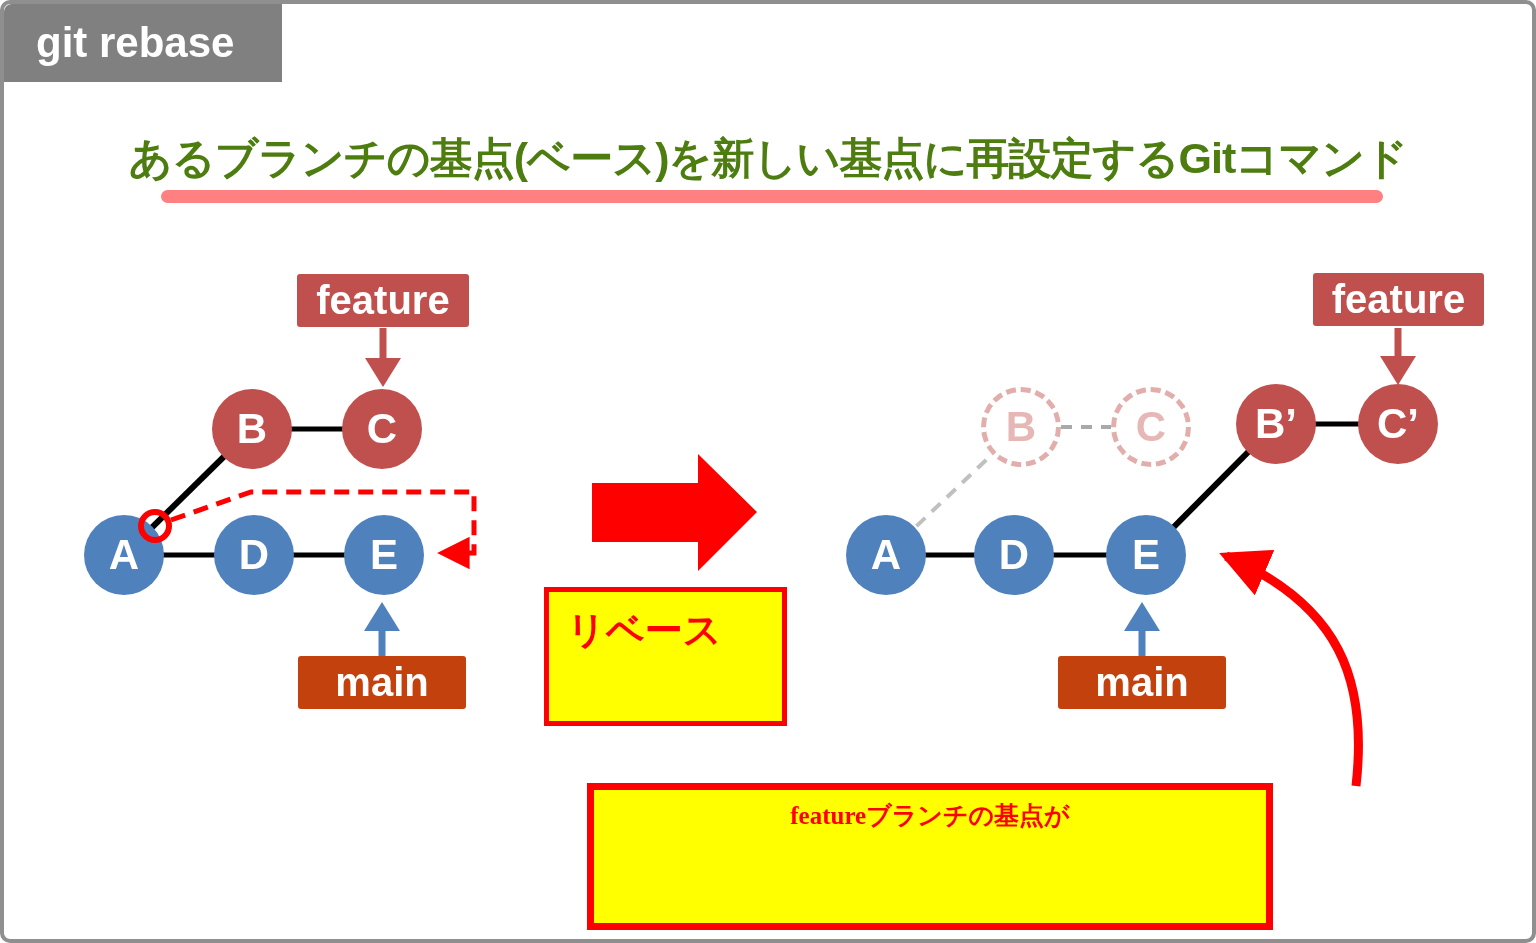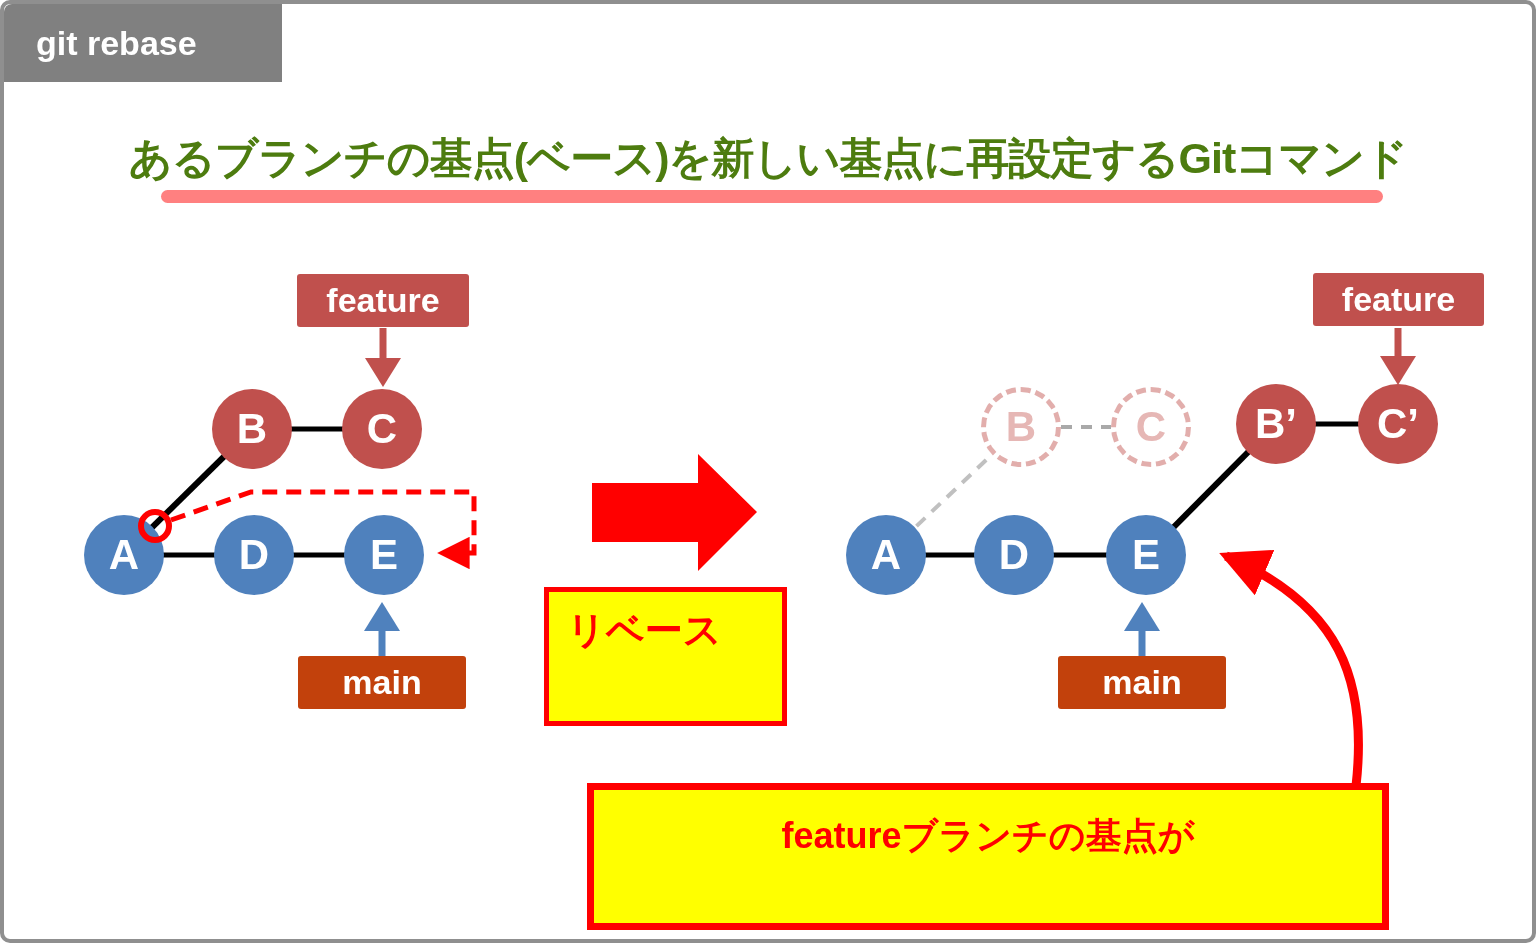--- a/index.html
+++ b/index.html
@@ -23,21 +23,21 @@
   }
   #lines-layer { z-index: 1; }
   #overlay-layer { z-index: 3; pointer-events: none; }
 
   .badge {
     position: absolute;
     left: 0; top: 0;
     width: 278px; height: 78px;
     background: #808080;
     color: #ffffff;
-    font-size: 34px;
+    font-size: 42px;
     font-weight: bold;
     display: flex;
     align-items: center;
     padding-left: 32px;
     border-top-left-radius: 8px;
     z-index: 4;
   }
 
   .title {
     position: absolute;
@@ -82,51 +82,52 @@
     color: #e6b7b5;
   }
 
   .branch-label {
     position: absolute;
     height: 53px;
     display: flex;
     align-items: center;
     justify-content: center;
     color: #ffffff;
-    font-size: 34px;
+    font-size: 40px;
     font-weight: bold;
     border-radius: 3px;
     z-index: 2;
   }
   .branch-label.red  { background: #c0504d; }
   .branch-label.blue { background: #c2410c; }
 
   .callout {
     position: absolute;
     background: #ffff00;
     border: 5px solid #ff0000;
     color: #ff0000;
     font-weight: bold;
     z-index: 2;
+    font-family: Liberation Serif, serif;
   }
   .callout.rebase {
     left: 540px; top: 583px;
     width: 243px; height: 139px;
     font-size: 38px;
     line-height: 1.42;
     padding: 12px 0 0 18px;
   }
   .callout.note {
     left: 583px; top: 779px;
-    width: 802px; height: 147px;
+    width: 686px; height: 147px;
     border-width: 7px;
-    font-size: 36px;
+    font-size: 25px;
     line-height: 1.42;
     text-align: center;
-    padding-top: 20px;
+    padding-top: 8px;
     white-space: nowrap;
   }
 </style>
 </head>
 <body>
 
 <div class="canvas">
 
   <svg class="layer" id="lines-layer">
 

